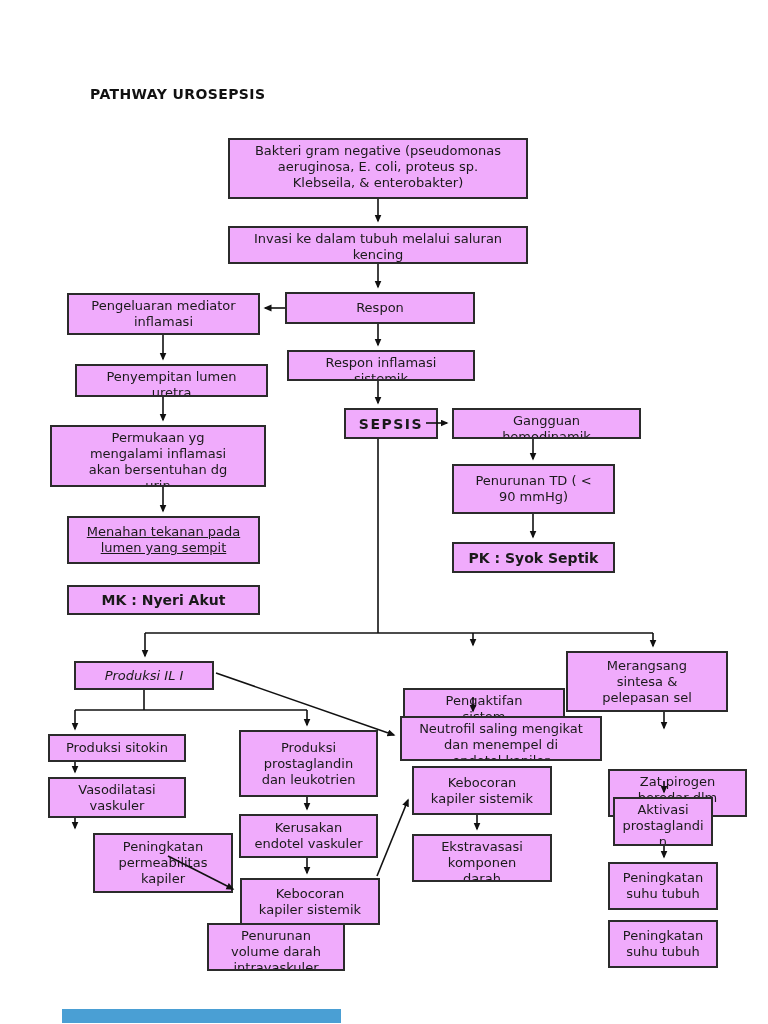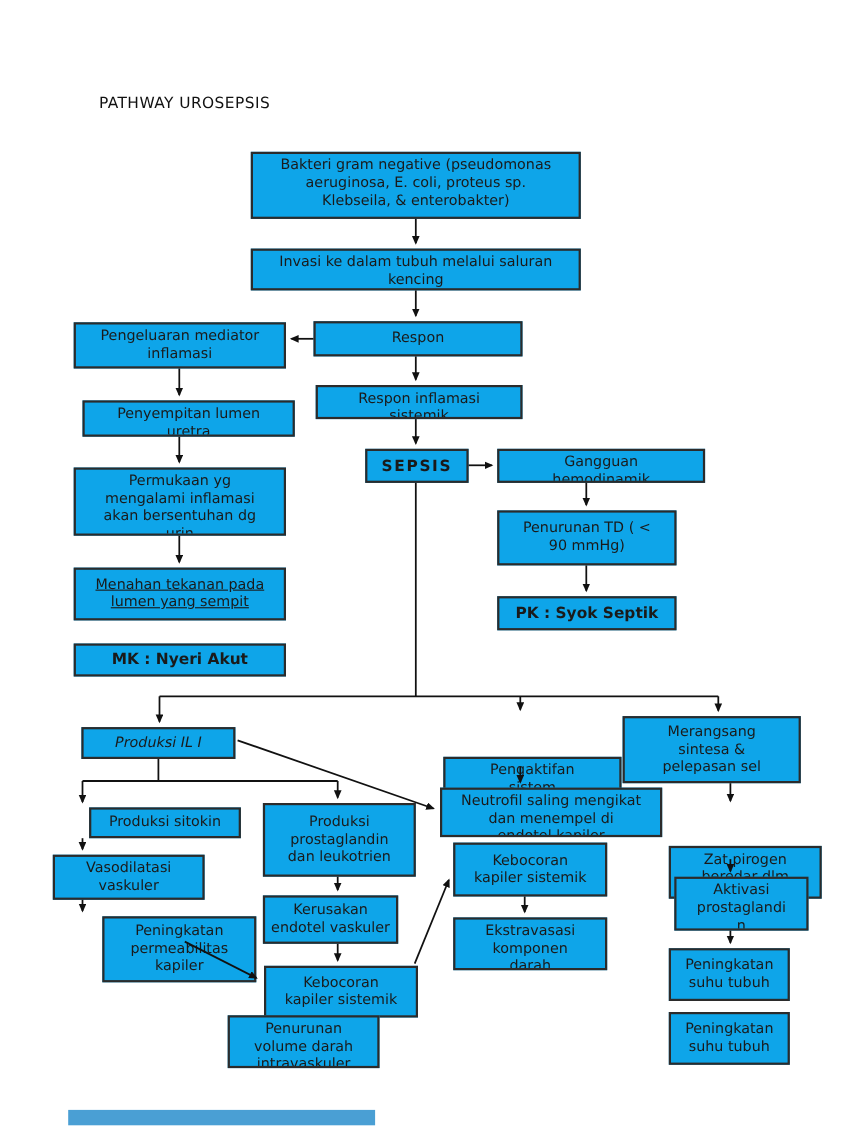--- a/index.html
+++ b/index.html
@@ -1,24 +1,24 @@
 <!DOCTYPE html>
 <html><head>
 <meta charset="utf-8">
 <style>
   html,body{margin:0;padding:0;background:#ffffff;}
   #page{position:relative;width:768px;height:1024px;background:#ffffff;overflow:hidden;
         font-family:"DejaVu Sans","Liberation Sans",sans-serif;color:#1a1a1a;}
-  #title{position:absolute;font-size:14px;font-weight:normal;letter-spacing:.4px;color:#111;}
-  .box{position:absolute;box-sizing:border-box;border:2px solid #2b2b2b;background:#0ea5e9;
+  #title{position:absolute;font-size:14px;font-weight:bold;letter-spacing:.4px;color:#111;}
+  .box{position:absolute;box-sizing:border-box;border:2px solid #2b2b2b;background:#f0abfc;
        display:flex;justify-content:center;align-items:center;text-align:center;
        font-size:13px;line-height:16px;white-space:pre-line;overflow:hidden;padding:0 4px;}
   .top{align-items:flex-start;padding-top:3px;}
   .bold{font-weight:bold;font-size:14px;}
-  .sepsis{letter-spacing:1.5px;}
+  .sepsis{letter-spacing:1.5px;margin-left:12px;}
   #arrows{position:absolute;left:0;top:0;pointer-events:none;}
   #footer-bar{position:absolute;left:62px;top:1009px;width:279px;height:14px;background:#4a9fd4;}
 </style>
 </head>
 <body>
 
 <div id="page">
 
   <div id="title" style="left:90px;top:86px;">PATHWAY UROSEPSIS</div>
 
@@ -30,58 +30,58 @@
   <div class="box" style="left:285px;top:292px;width:190px;height:32px;">Respon</div>
   <div class="box" style="left:67px;top:293px;width:193px;height:42px;">Pengeluaran mediator
 inflamasi</div>
   <div class="box top" style="left:75px;top:364px;width:193px;height:33px;">Penyempitan lumen
 uretra</div>
   <div class="box top" style="left:287px;top:350px;width:188px;height:31px;">Respon inflamasi
 sistemik</div>
   <div class="box bold sepsis" style="left:332px;top:408px;width:94px;height:31px;">SEPSIS</div>
   <div class="box top" style="left:452px;top:408px;width:189px;height:31px;">Gangguan
 hemodinamik</div>
-  <div class="box top" style="left:67px;top:425px;width:193px;height:62px;">Permukaan yg
+  <div class="box top" style="left:50px;top:425px;width:216px;height:62px;">Permukaan yg
 mengalami inflamasi
 akan bersentuhan dg
 urin</div>
   <div class="box" style="left:452px;top:464px;width:163px;height:50px;">Penurunan TD ( &lt;
 90 mmHg)</div>
   <div class="box" style="left:67px;top:516px;width:193px;height:48px;text-decoration:underline;">Menahan tekanan pada
 lumen yang sempit</div>
   <div class="box bold" style="left:452px;top:542px;width:163px;height:31px;">PK : Syok Septik</div>
   <div class="box bold" style="left:67px;top:585px;width:193px;height:30px;">MK : Nyeri Akut</div>
   <div class="box" style="left:74px;top:661px;width:140px;height:29px;font-style:italic;">Produksi IL I</div>
   <div class="box top" style="left:403px;top:688px;width:162px;height:47px;">Pengaktifan
 sistem
 komplemen</div>
   <div class="box" style="left:566px;top:651px;width:162px;height:61px;text-align:center;">Merangsang
 sintesa &amp;
 pelepasan sel</div>
-  <div class="box" style="left:48px;top:734px;width:138px;height:28px;margin-left:33px;">Produksi sitokin</div>
+  <div class="box" style="left:48px;top:734px;width:138px;height:28px;">Produksi sitokin</div>
   <div class="box" style="left:239px;top:730px;width:139px;height:67px;">Produksi
 prostaglandin
 dan leukotrien</div>
   <div class="box top" style="left:400px;top:716px;width:202px;height:45px;">Neutrofil saling mengikat
 dan menempel di
 endotel kapiler</div>
   <div class="box top" style="left:608px;top:733px;width:139px;height:48px;margin-top:36px;">Zat pirogen
 beredar dlm
 darah</div>
   <div class="box" style="left:48px;top:777px;width:138px;height:41px;">Vasodilatasi
 vaskuler</div>
   <div class="box" style="left:412px;top:766px;width:140px;height:49px;">Kebocoran
 kapiler sistemik</div>
-  <div class="box top" style="left:613px;top:797px;width:122px;height:49px;">Aktivasi
+  <div class="box top" style="left:613px;top:797px;width:100px;height:49px;">Aktivasi
 prostaglandi
 n</div>
   <div class="box" style="left:93px;top:833px;width:140px;height:60px;">Peningkatan
 permeabilitas
 kapiler</div>
-  <div class="box" style="left:239px;top:814px;width:123px;height:44px;">Kerusakan
+  <div class="box" style="left:239px;top:814px;width:139px;height:44px;">Kerusakan
 endotel vaskuler</div>
   <div class="box top" style="left:412px;top:834px;width:140px;height:48px;">Ekstravasasi
 komponen
 darah</div>
   <div class="box" style="left:608px;top:862px;width:110px;height:48px;">Peningkatan
 suhu tubuh</div>
   <div class="box" style="left:240px;top:878px;width:140px;height:47px;">Kebocoran
 kapiler sistemik</div>
   <div class="box top" style="left:207px;top:923px;width:138px;height:48px;z-index:2;">Penurunan
 volume darah

